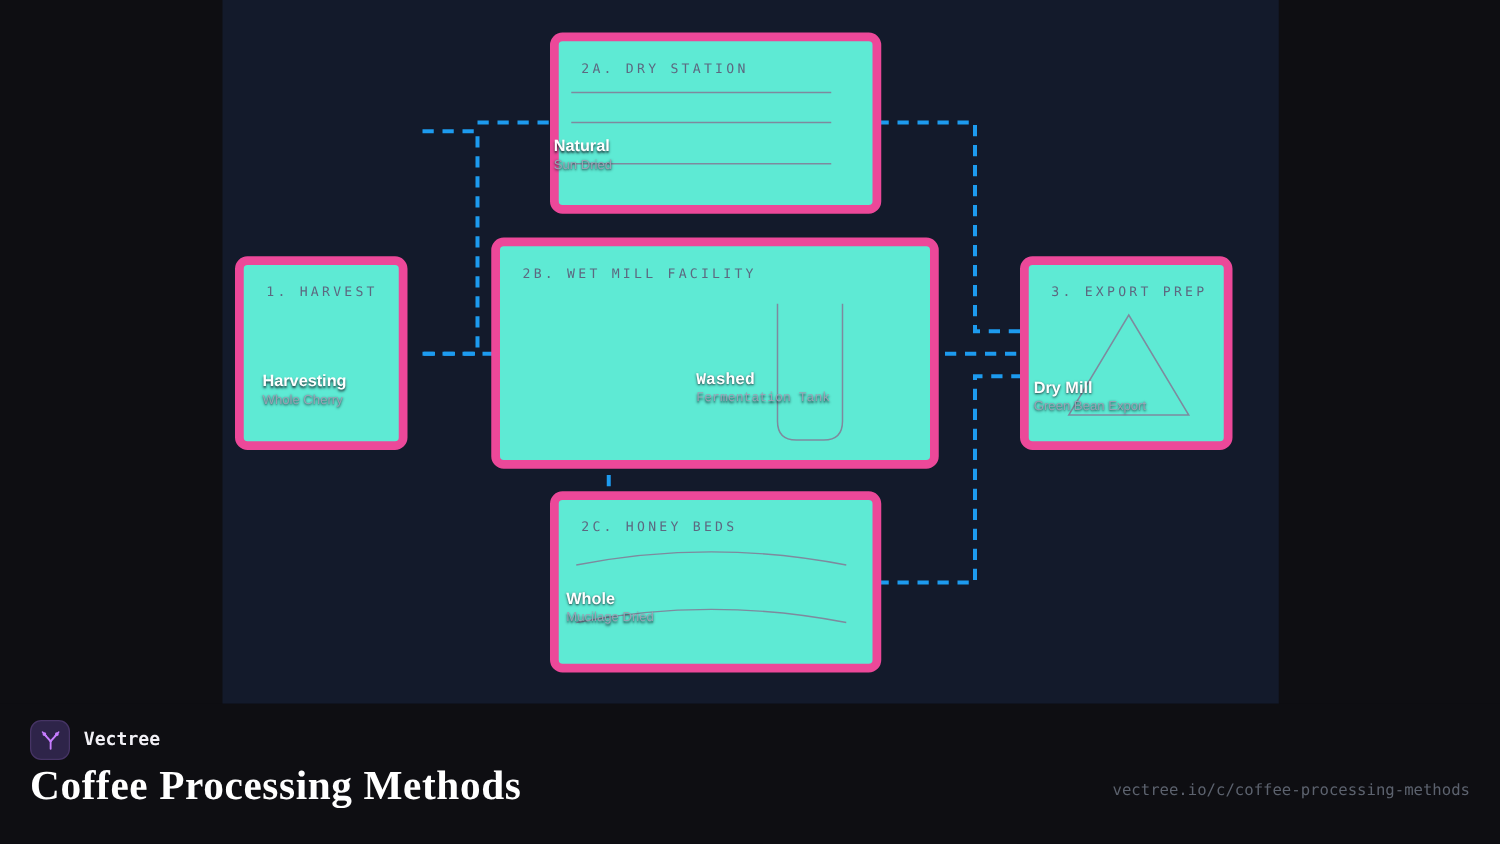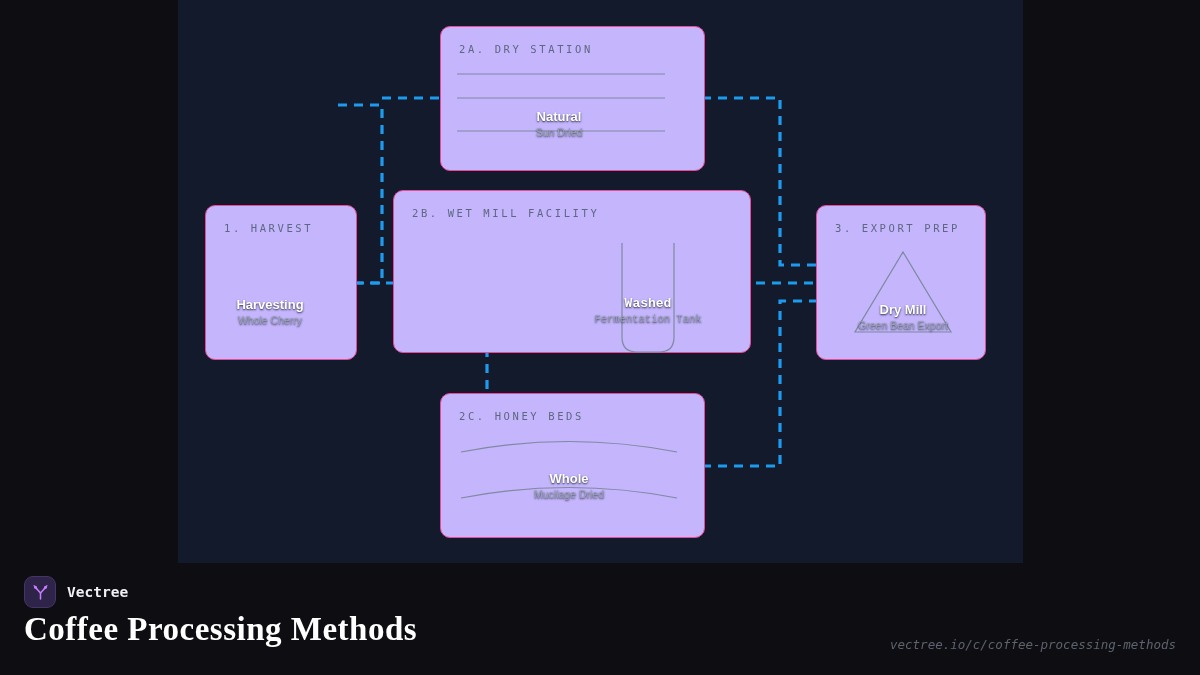--- a/index.html
+++ b/index.html
@@ -17,40 +17,40 @@
     position: absolute; left: 178px; top: 0; width: 845px; height: 563px;
     background: #131a2b;
     overflow: hidden;
   }
   #edge-layer, #node-layer { position: absolute; inset: 0; }
   #node-layer { pointer-events: none; }
 
   
   .group {
     position: absolute;
-    background: #c4b5fd;
-    border: 1px solid #ec4899;
+    background: #5eead4;
+    border: 7px solid #ec4899;
     border-radius: 10px;
   }
   .group-label {
     position: absolute; top: 16px; left: 18px;
     font-family: "DejaVu Sans Mono", "Liberation Mono", monospace;
     font-size: 10.5px;
     letter-spacing: 2.6px;
     color: #5d6880;
     white-space: nowrap;
   }
 
   
   .node { position: absolute; }
   .node-shape { position: absolute; inset: 0; }
   .node-shape svg { width: 100%; height: 100%; display: block; overflow: visible; }
   .node-text {
     position: absolute; left: 0; width: 100%;
-    text-align: center; line-height: 1.12;
+    text-align: left; line-height: 1.12;
     pointer-events: none;
   }
   .node-label {
     display: block;
     font-size: 13px; font-weight: bold; color: #ffffff;
     text-shadow: 0 1px 2px rgba(10,14,24,.85);
     white-space: nowrap;
   }
   .node-sub {
     display: block;
@@ -71,23 +71,23 @@
     display: flex; align-items: center; justify-content: center;
   }
   #brand-name { font-family: "DejaVu Sans Mono","Liberation Mono",monospace; font-size: 14.5px; font-weight: bold; color: #f1f0f5; }
   #page-title {
     position: absolute; left: 24px; top: 48px;
     font-family: Liberation Serif, serif;
     font-size: 33px; font-weight: bold; color: #ffffff; letter-spacing: .5px;
     white-space: nowrap;
   }
   #page-url {
-    position: absolute; right: 24px; top: 74px;
+    position: absolute; right: 24px; top: 61px;
     font-family: "DejaVu Sans Mono","Liberation Mono",monospace;
-    font-size: 12.5px; color: #5c626e; white-space: nowrap; font-style: italic;
+    font-size: 12.5px; color: #5c626e; white-space: nowrap;
   }
 </style>
 </head>
 <body>
 
 <div id="root">
 
   <div id="canvas">
 
     <svg id="edge-layer" viewBox="0 0 845 563" preserveAspectRatio="none">
@@ -117,29 +117,29 @@
 
       <path class="ed" d="M 498 283 L 648 283"></path>
 
       <path class="ed" d="M 460 466 L 602 466 L 602 301 L 648 301"></path>
 
       <polygon class="ah" points="642,250 674,265 642,280"></polygon>
       <polygon class="ah" points="642,268 674,283 642,298"></polygon>
       <polygon class="ah" points="642,286 674,301 642,316"></polygon>
     </svg>
 
-    <div class="group" style="left:27px; top:205px; width:152px; height:155px;">
+    <div class="group" style="left:10px; top:205px; width:138px; height:155px;">
       <span class="group-label">1. HARVEST</span>
     </div>
 
     <div class="group" style="left:262px; top:26px; width:265px; height:145px;">
       <span class="group-label">2A. DRY STATION</span>
     </div>
 
-    <div class="group" style="left:215px; top:190px; width:358px; height:163px;text-align:center;">
+    <div class="group" style="left:215px; top:190px; width:358px; height:185px;text-align:center;">
       <span class="group-label">2B. WET MILL FACILITY</span>
     </div>
 
     <div class="group" style="left:262px; top:393px; width:265px; height:145px;">
       <span class="group-label">2C. HONEY BEDS</span>
     </div>
 
     <div class="group" style="left:638px; top:205px; width:170px; height:155px;">
       <span class="group-label">3. EXPORT PREP</span>
     </div>

